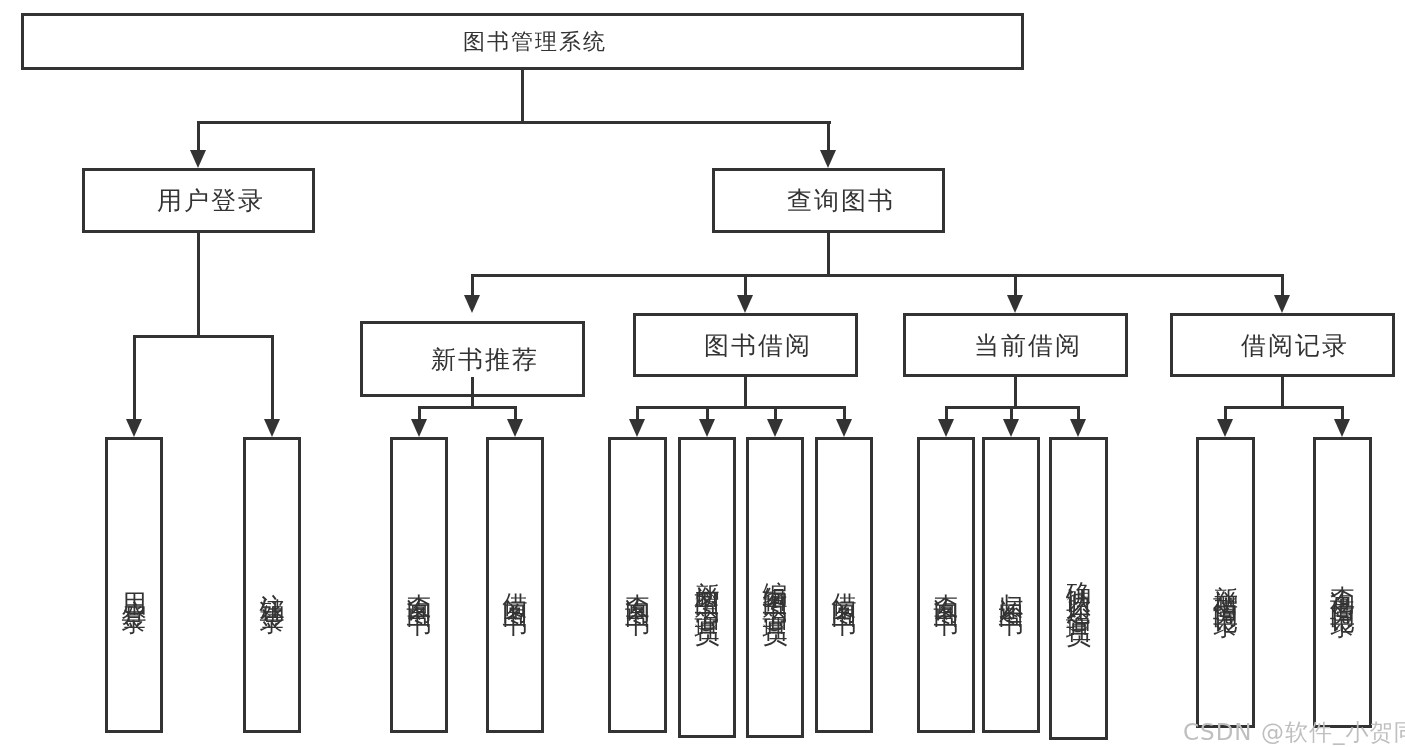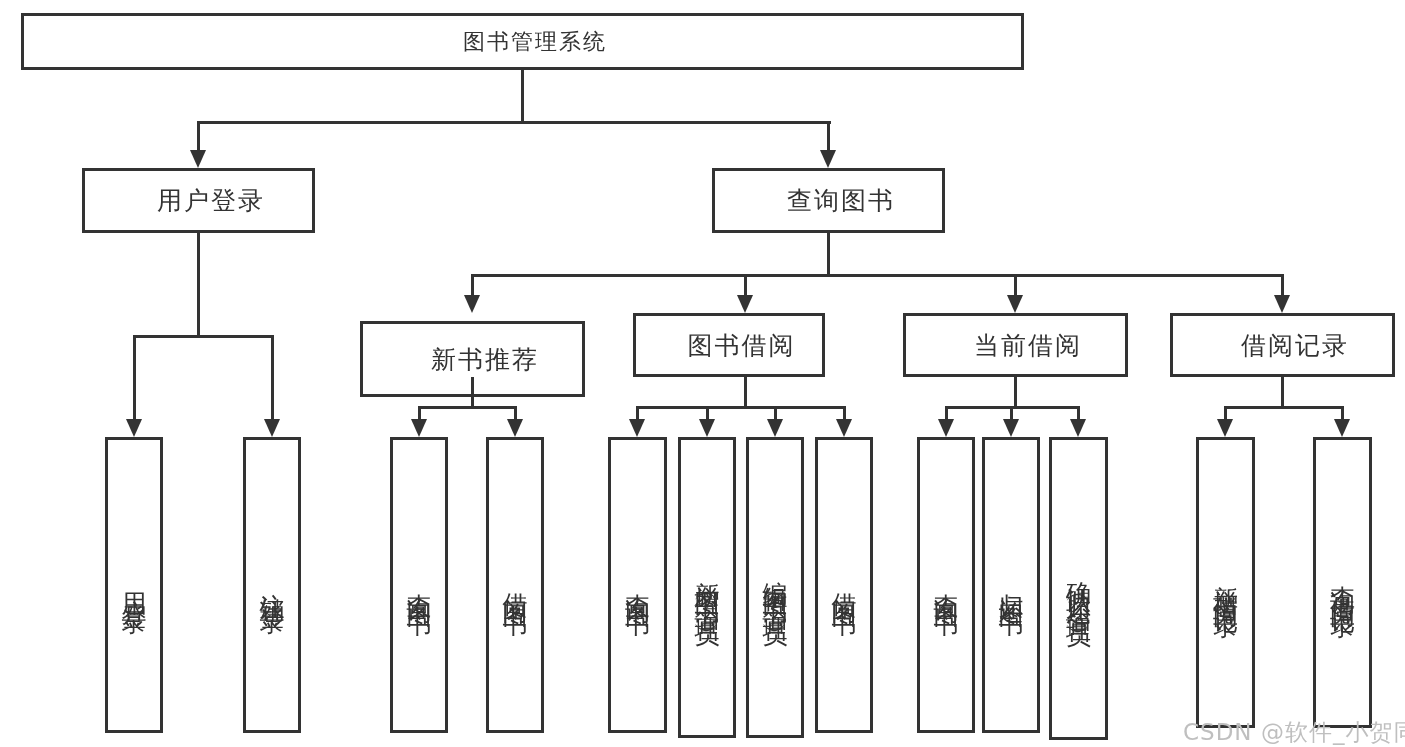--- a/index.html
+++ b/index.html
@@ -74,21 +74,21 @@
   <div class="vline" style="left:471px;top:274px;height:23px;"></div>
   <div class="arrow" style="left:464px;top:295px;"></div>
   <div class="vline" style="left:744px;top:274px;height:23px;"></div>
   <div class="arrow" style="left:737px;top:295px;"></div>
   <div class="vline" style="left:1014px;top:274px;height:23px;"></div>
   <div class="arrow" style="left:1007px;top:295px;"></div>
   <div class="vline" style="left:1281px;top:274px;height:23px;"></div>
   <div class="arrow" style="left:1274px;top:295px;"></div>
 
   <div class="node h" style="left:360px;top:313px;width:225px;height:76px;margin-top:8px;">新书推荐</div>
-  <div class="node h" style="left:633px;top:313px;width:192px;height:64px;">图书借阅</div>
+  <div class="node h" style="left:633px;top:313px;width:225px;height:64px;">图书借阅</div>
   <div class="node h" style="left:1170px;top:313px;width:225px;height:64px;">借阅记录</div>
   <div class="node h" style="left:903px;top:313px;width:225px;height:64px;">当前借阅</div>
 
   <div class="vline" style="left:471px;top:377px;height:32px;"></div>
   <div class="hline" style="left:418px;top:406px;width:99px;"></div>
   <div class="vline" style="left:418px;top:406px;height:15px;"></div>
   <div class="arrow" style="left:411px;top:419px;"></div>
   <div class="vline" style="left:514px;top:406px;height:15px;"></div>
   <div class="arrow" style="left:507px;top:419px;"></div>
 

